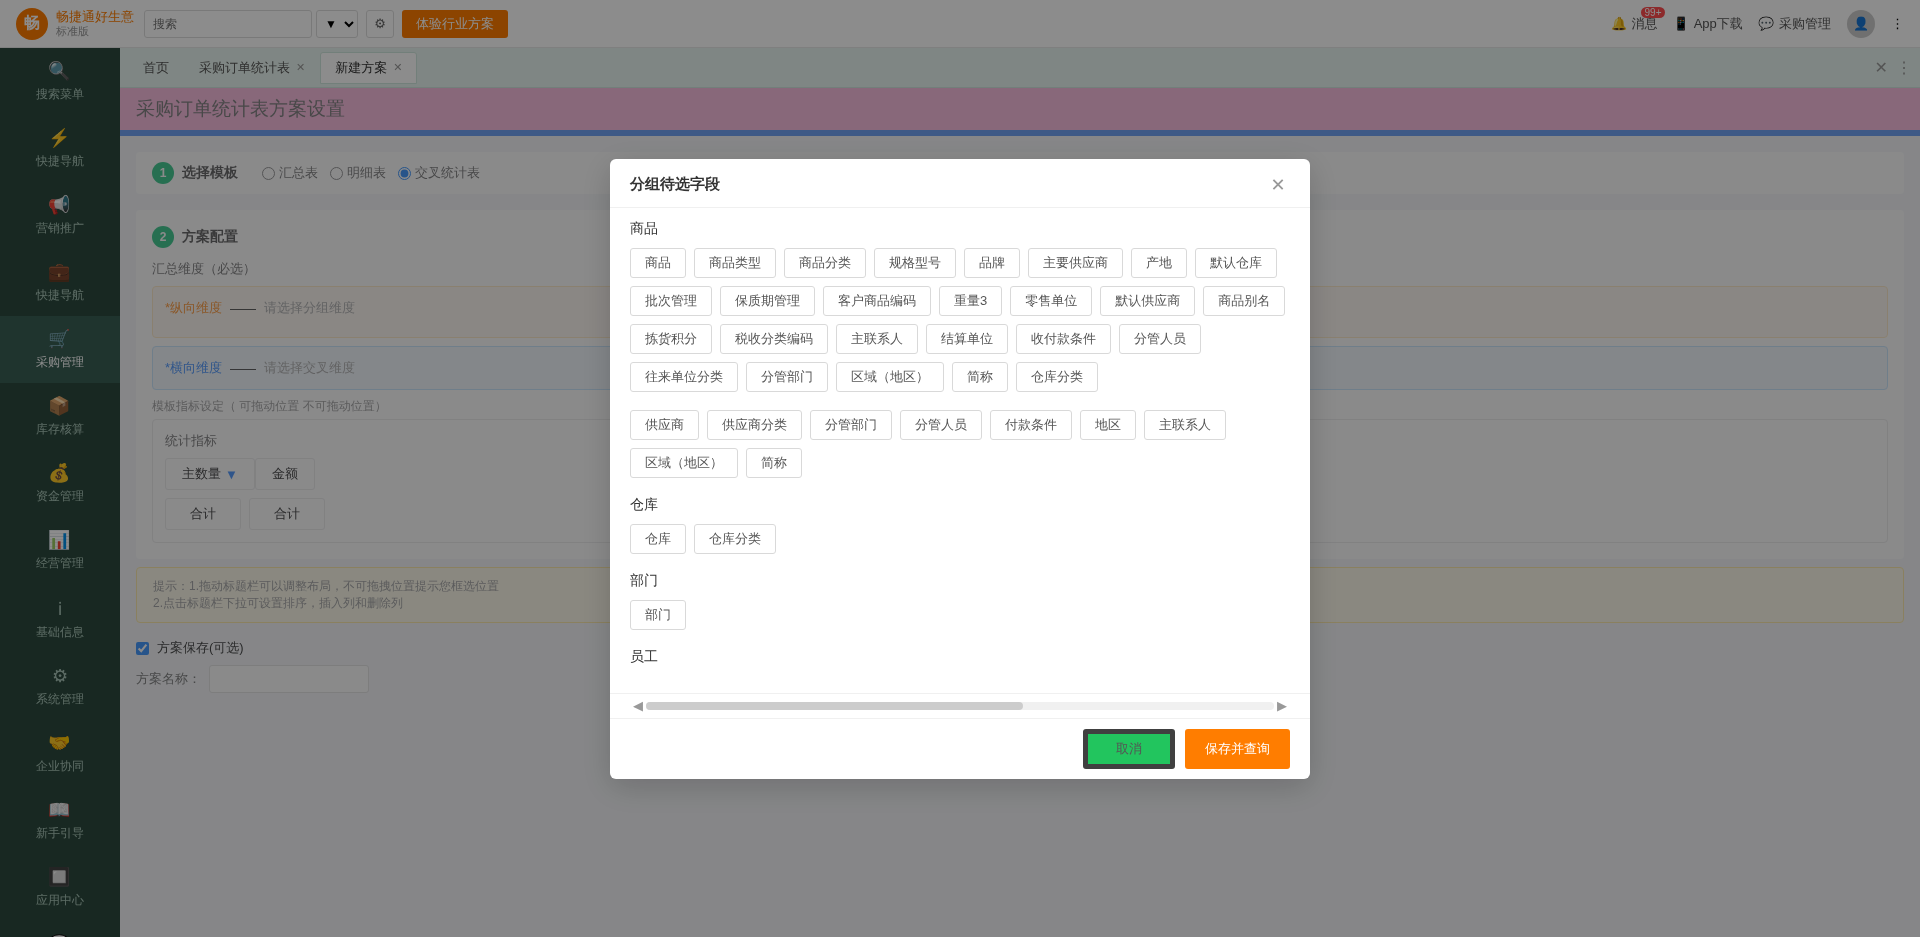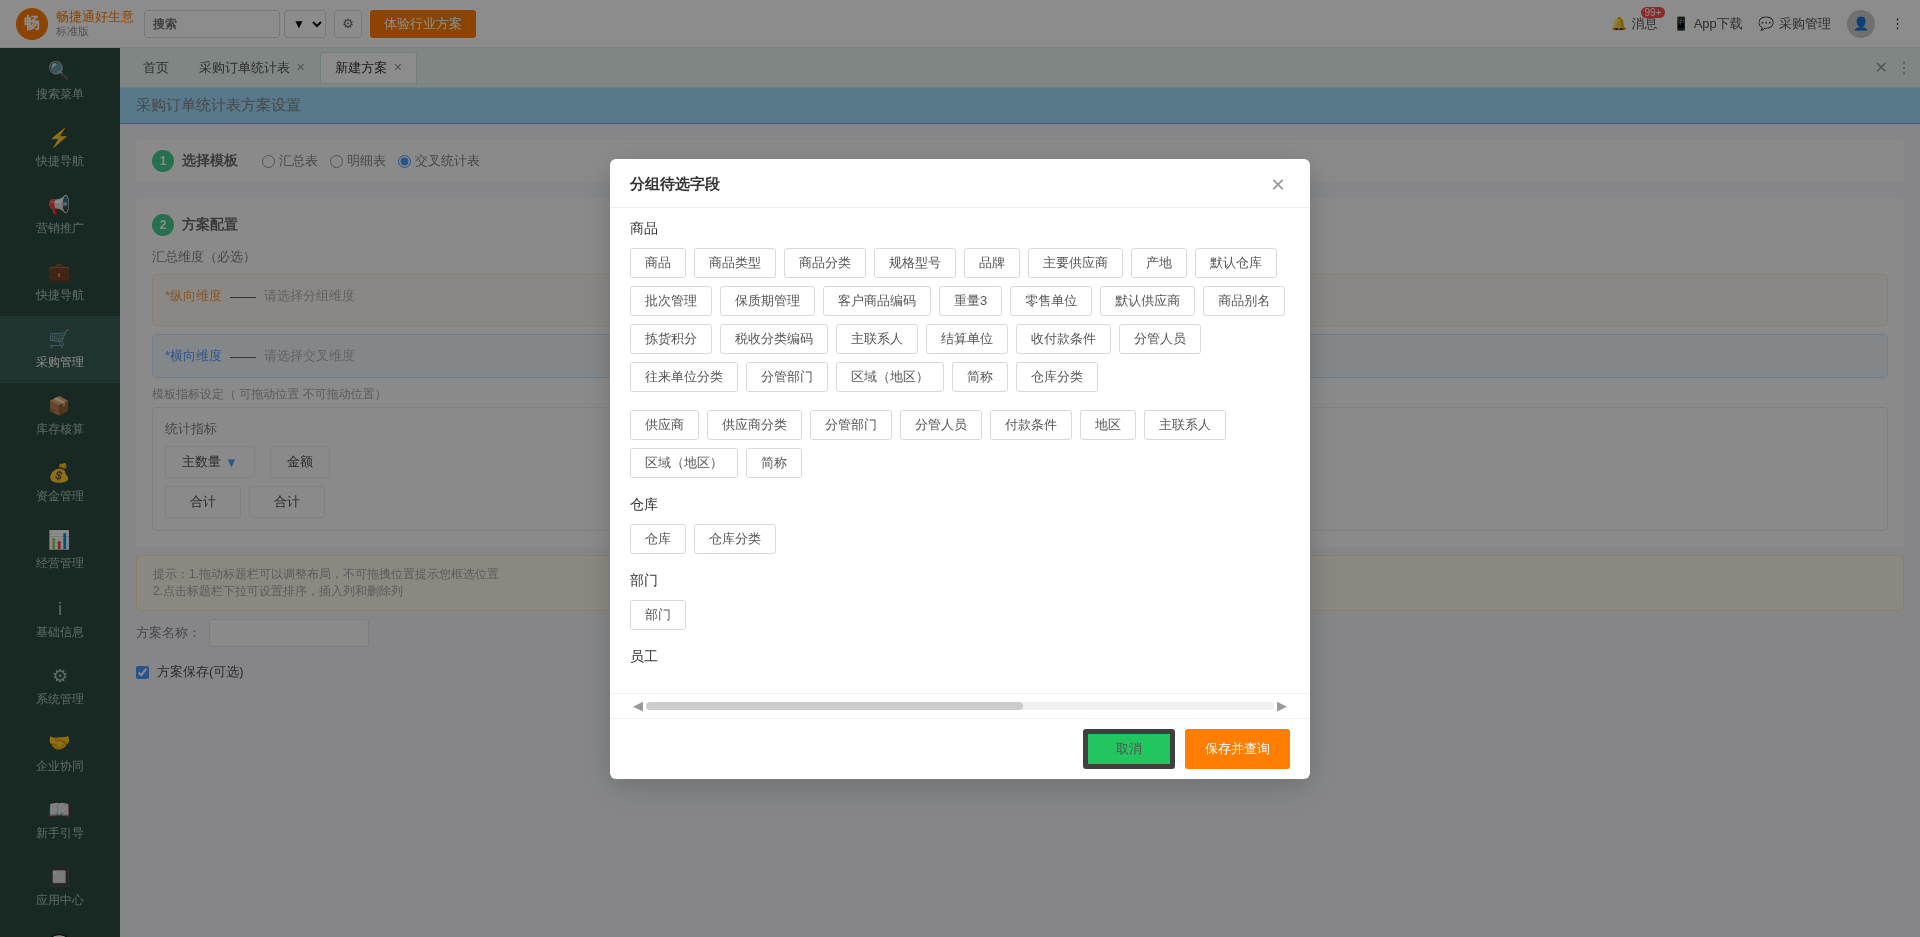--- a/index.html
+++ b/index.html
@@ -27,23 +27,23 @@
       border-radius: 50%;
       display: flex; align-items: center; justify-content: center;
       color: white; font-size: 16px; font-weight: bold;
     }
     .logo-text { color: #ff7d00; font-size: 13px; line-height: 1.2; }
     .top-search {
       margin-left: 8px;
       display: flex; align-items: center; gap: 4px;
     }
     .top-search input {
-      width: 136px; height: 28px;
+      width: 168px; height: 28px;
       border: 1px solid #ddd; border-radius: 3px;
-      padding: 0 8px; font-size: 12px; color: #999; font-weight: bold;
+      padding: 0 8px; font-size: 12px; color: #999;
     }
     .top-search select {
       height: 28px; border: 1px solid #ddd; border-radius: 3px;
       padding: 0 4px; font-size: 12px; background: white;
     }
     .top-middle { flex: 1; display: flex; align-items: center; gap: 8px; margin-left: 8px; }
     .gear-btn {
       width: 28px; height: 28px;
       border: 1px solid #ddd; border-radius: 3px;
       display: flex; align-items: center; justify-content: center;
@@ -109,24 +109,24 @@
     }
     .sidebar-item .si-icon { font-size: 18px; }
 
     
     .main-content {
       position: fixed; top: 88px; left: 120px; right: 0; bottom: 0;
       background: #f5f7fa;
       overflow: auto;
     }
     .page-header {
-      background: #7dd3fc;
+      background: #f9a8d4;
       padding: 8px 16px;
-      font-size: 15px; color: #555;
-      border-bottom: 1px solid #3b82f6;
+      font-size: 19px; color: #555;
+      border-bottom: 6px solid #3b82f6;
     }
     .page-body { padding: 16px; }
 
     
     .step-row {
       display: flex; align-items: center; gap: 8px;
       margin-bottom: 16px; padding: 10px 16px;
       background: #fff; border-radius: 4px;
     }
     .step-num {
@@ -383,44 +383,44 @@
       <div style="background:#f0f8ff;border:1px solid #bae0ff;border-radius:4px;padding:12px;margin-bottom:8px;">
         <div style="display:flex;align-items:center;gap:8px;">
           <span style="color:#1677ff;">*横向维度</span>
           <span>——</span>
           <span style="color:#999;">请选择交叉维度</span>
         </div>
       </div>
       <div style="font-size:12px;color:#888;margin-bottom:4px;">模板指标设定（ 可拖动位置    不可拖动位置）</div>
       <div style="background:#fff;border:1px solid #e8e8e8;border-radius:4px;padding:12px;">
         <div style="color:#555;margin-bottom:8px;">统计指标</div>
-        <div style="display:flex;gap:15px;">
+        <div style="display:flex;gap:0;">
           <div style="border:1px solid #e8e8e8;padding:6px 16px;border-radius:3px;display:flex;align-items:center;gap:4px;">
             <span>主数量</span>
             <span style="color:#1677ff;">▼</span>
           </div>
           <div style="border:1px solid #e8e8e8;padding:6px 16px;border-radius:3px;">金额</div>
         </div>
         <div style="display:flex;gap:8px;margin-top:8px;">
           <div style="border:1px solid #e8e8e8;padding:6px 24px;border-radius:3px;">合计</div>
           <div style="border:1px solid #e8e8e8;padding:6px 24px;border-radius:3px;">合计</div>
         </div>
       </div>
     </div>
     <div style="background:#fffbe6;border:1px solid #ffe58f;border-radius:4px;padding:10px 16px;font-size:12px;color:#888;margin-top:8px;">
       <div>提示：1.拖动标题栏可以调整布局，不可拖拽位置提示您框选位置</div>
       <div>2.点击标题栏下拉可设置排序，插入列和删除列</div>
     </div>
+    <div style="display:flex;align-items:center;gap:8px;margin-top:16px;">
+      <input type="checkbox" checked="" style="">
+      <span>方案保存(可选)</span>
+    </div>
     <div style="display:flex;align-items:center;gap:8px;margin-top:8px;">
       <span style="color:#555;">方案名称：</span>
       <input type="text" style="width: 160px; height: 28px; border: 1px solid rgb(221, 221, 221); border-radius: 3px; padding: 0px 8px;">
-    </div>
-    <div style="display:flex;align-items:center;gap:8px;margin-top:16px;">
-      <input type="checkbox" checked="" style="">
-      <span>方案保存(可选)</span>
     </div>
   </div>
 </div>
 
 <div class="modal-overlay">
   <div class="modal">
     <div class="modal-header">
       <span class="modal-title">分组待选字段</span>
       <span class="modal-close">✕</span>
     </div>

